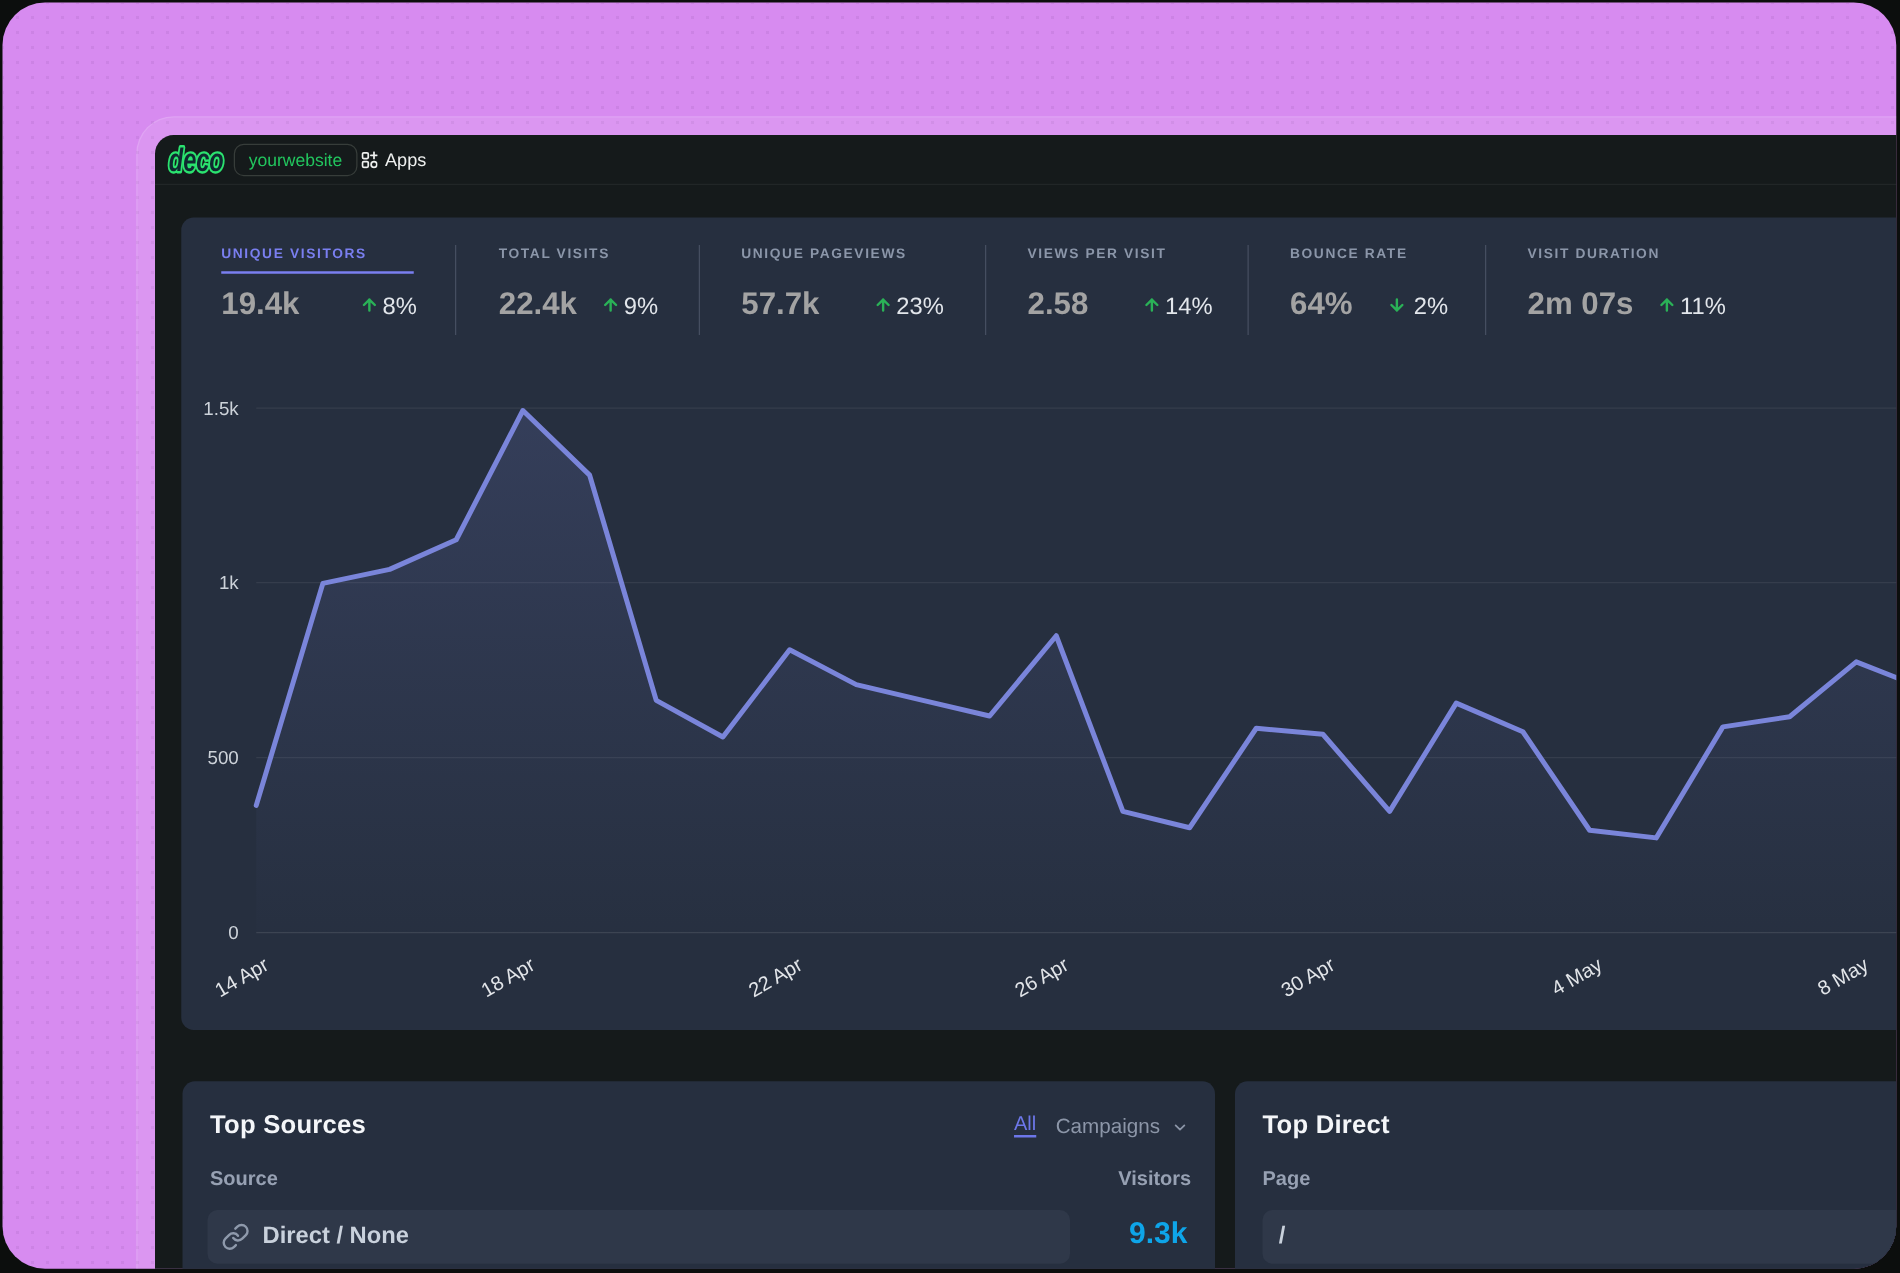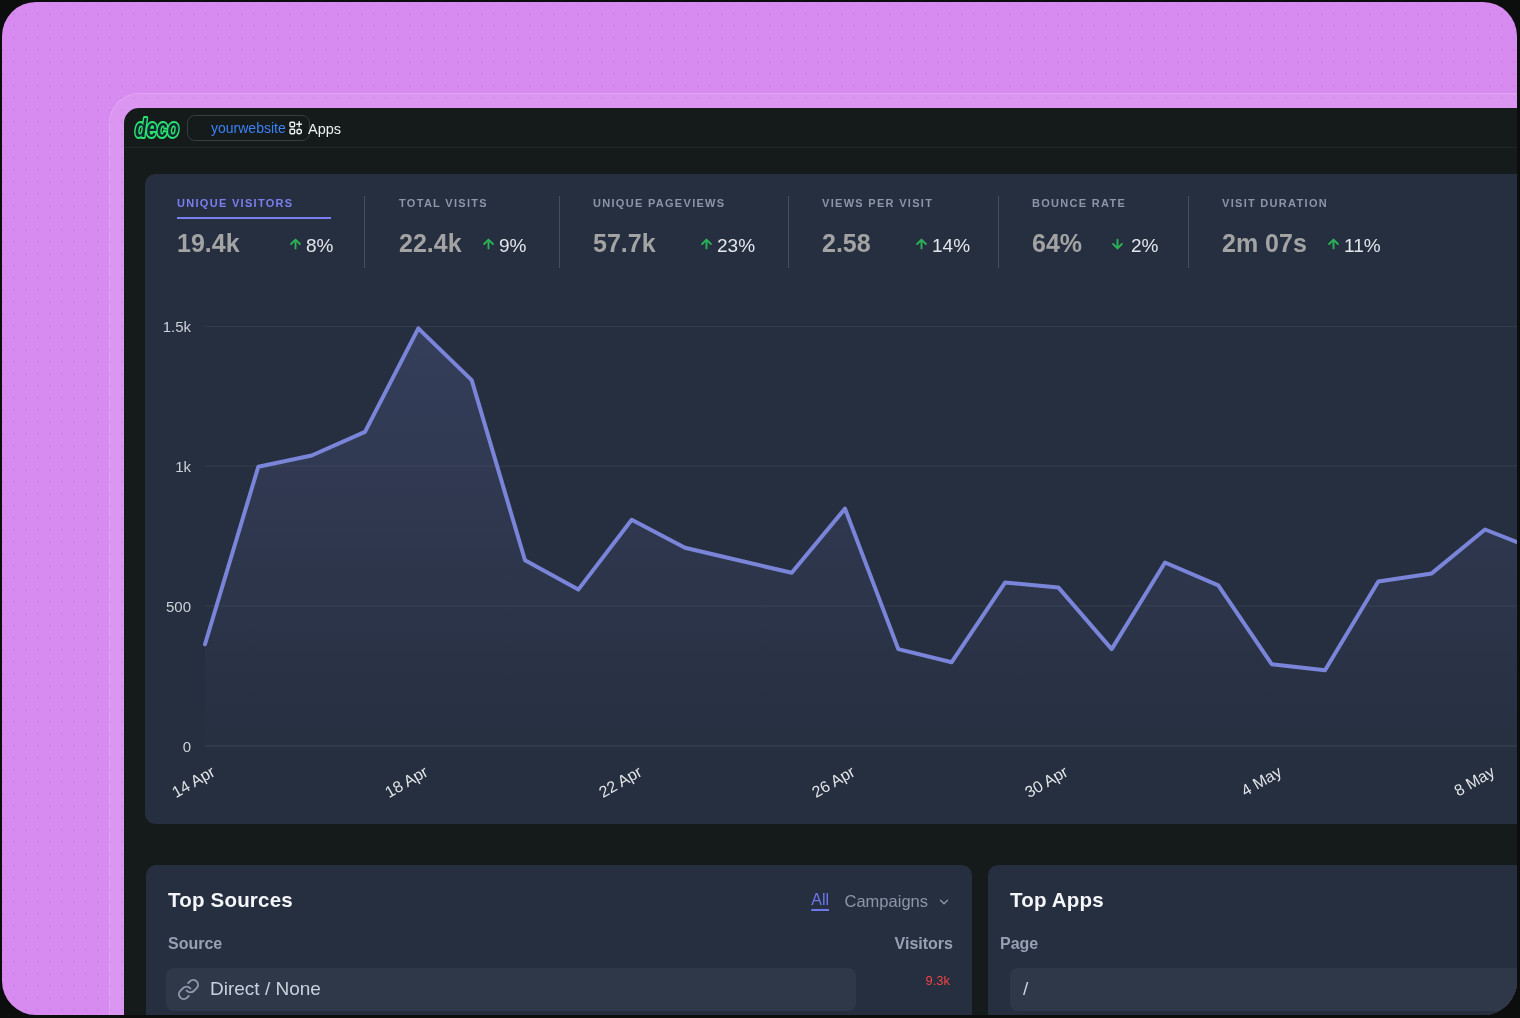--- a/index.html
+++ b/index.html
@@ -13,22 +13,22 @@
     background-size:12px 12px; background-position:6px 6px; }
   .frame { position:absolute; left:107px; top:91px; width:1460px; height:975px;
     background:rgba(255,255,255,0.10); border-radius:30px; border:1px solid rgba(255,255,255,0.13); }
   .dash { position:absolute; left:14px; top:14px; right:-40px; bottom:-40px;
     background:#151a1b; border-radius:15px 0 0 0; }
   
   .nav { position:absolute; left:0; top:0; right:0; height:40px;
     border-bottom:1px solid rgba(255,255,255,0.055); }
   .logo { position:absolute; left:8px; top:4px; }
   .chip { position:absolute; left:63px; top:7px; height:26px; line-height:24px;
-    padding:0 23px; border:1px solid #373d3a; border-radius:8px;
-    color:#3b82f6; font-size:14px; }
+    padding:0 11px; border:1px solid #373d3a; border-radius:8px;
+    color:#22c55e; font-size:14px; }
   .appsicon { position:absolute; left:165px; top:13px; }
   .appstxt { position:absolute; left:184px; top:13px; font-size:14.5px; color:#eef0ef; font-weight:500;}
   .search { position:absolute; left:587px; top:7px; width:571px; height:26px;
     border:1px solid #29302c; border-radius:13px; background:rgba(255,255,255,0.015); }
   .search .bolt { position:absolute; left:13px; top:5px; }
   .search .ph { position:absolute; left:33px; top:6px; font-size:13.5px; color:#8f9b95; }
   .search .kbd { position:absolute; right:12px; top:5px; font-size:13.5px; color:#c7cdc9;
     display:flex; align-items:center; }
   
   .panel { position:absolute; left:21px; top:66px; width:1400px; height:650px;
@@ -40,21 +40,21 @@
   .stat-num { position:absolute; top:55px; font-size:25px; font-weight:bold; color:#a3a3a3; }
   .stat-pct { position:absolute; top:61px; font-size:19px; color:#e2e6eb; }
   .stat-arrow { position:absolute; top:62px; }
   .stat-sep { position:absolute; top:22px; height:72px; width:1px; background:#454e60; }
   
   .card { position:absolute; top:757px; height:260px; background:#262f3f; border-radius:10px; }
   .card1 { left:22px; width:826px; }
   .card2 { left:864px; width:700px; }
   .card-title { position:absolute; left:22px; top:23px; font-size:20.5px; font-weight:bold; color:#f4f6f9; letter-spacing:0.2px; }
   .col-label { position:absolute; top:70px; font-size:16px; font-weight:bold; color:#97a1b3; }
-  .rowbar { position:absolute; top:103px; height:43px; background:#2f3849; border-radius:8px; }
+  .rowbar { position:absolute; top:103px; height:43px; background:#2f3849; border-radius:8px;font-weight:bold; }
   .rowtxt { position:absolute; font-size:19px; color:#c9d1dc; }
   .all { font-size:16px; font-weight:normal; color:#6d77e9; text-decoration:underline;
     text-underline-offset:4px; text-decoration-thickness:2px; }
 </style>
 </head>
 <body>
 <div class="poster">
   <div class="dots"></div>
   <div class="frame">
     <div class="dash">
@@ -166,27 +166,27 @@
           </svg>
         <div class="col-label" style="left:22px">Source</div>
         <div class="col-label" style="right:19px">Visitors</div>
         <div class="rowbar" style="left:20px; width:690px;">
           <svg style="position:absolute;left:11px;top:10px" width="23" height="23" viewBox="0 0 24 24" fill="none" stroke="#8e99ab" stroke-width="2" stroke-linecap="round" stroke-linejoin="round">
             <path d="M10 13a5 5 0 0 0 7.54.54l3-3a5 5 0 0 0-7.07-7.07l-1.72 1.71"></path>
             <path d="M14 11a5 5 0 0 0-7.54-.54l-3 3a5 5 0 0 0 7.07 7.07l1.71-1.71"></path>
           </svg>
           <div class="rowtxt" style="left:44px; top:10px;">Direct / None</div>
         </div>
-        <div class="rowtxt" style="right:22px; top:108px; color:#ef4444; font-size:13px;">9.3k</div>
+        <div class="rowtxt" style="right:22px; top:108px; color:#0ea5e9; font-size:24px;font-weight:bold;">9.3k</div>
       </div>
 
       <div class="card card2">
-        <div class="card-title">Top Apps</div>
+        <div class="card-title">Top Direct</div>
 
-        <div class="col-label" style="left:12px">Page</div>
+        <div class="col-label" style="left:22px">Page</div>
         <div class="rowbar" style="left:22px; width:640px;">
           <div class="rowtxt" style="left:13px; top:10px;">/</div>
         </div>
       </div>
 
     </div>
   </div>
 </div>
 
 </body></html>

